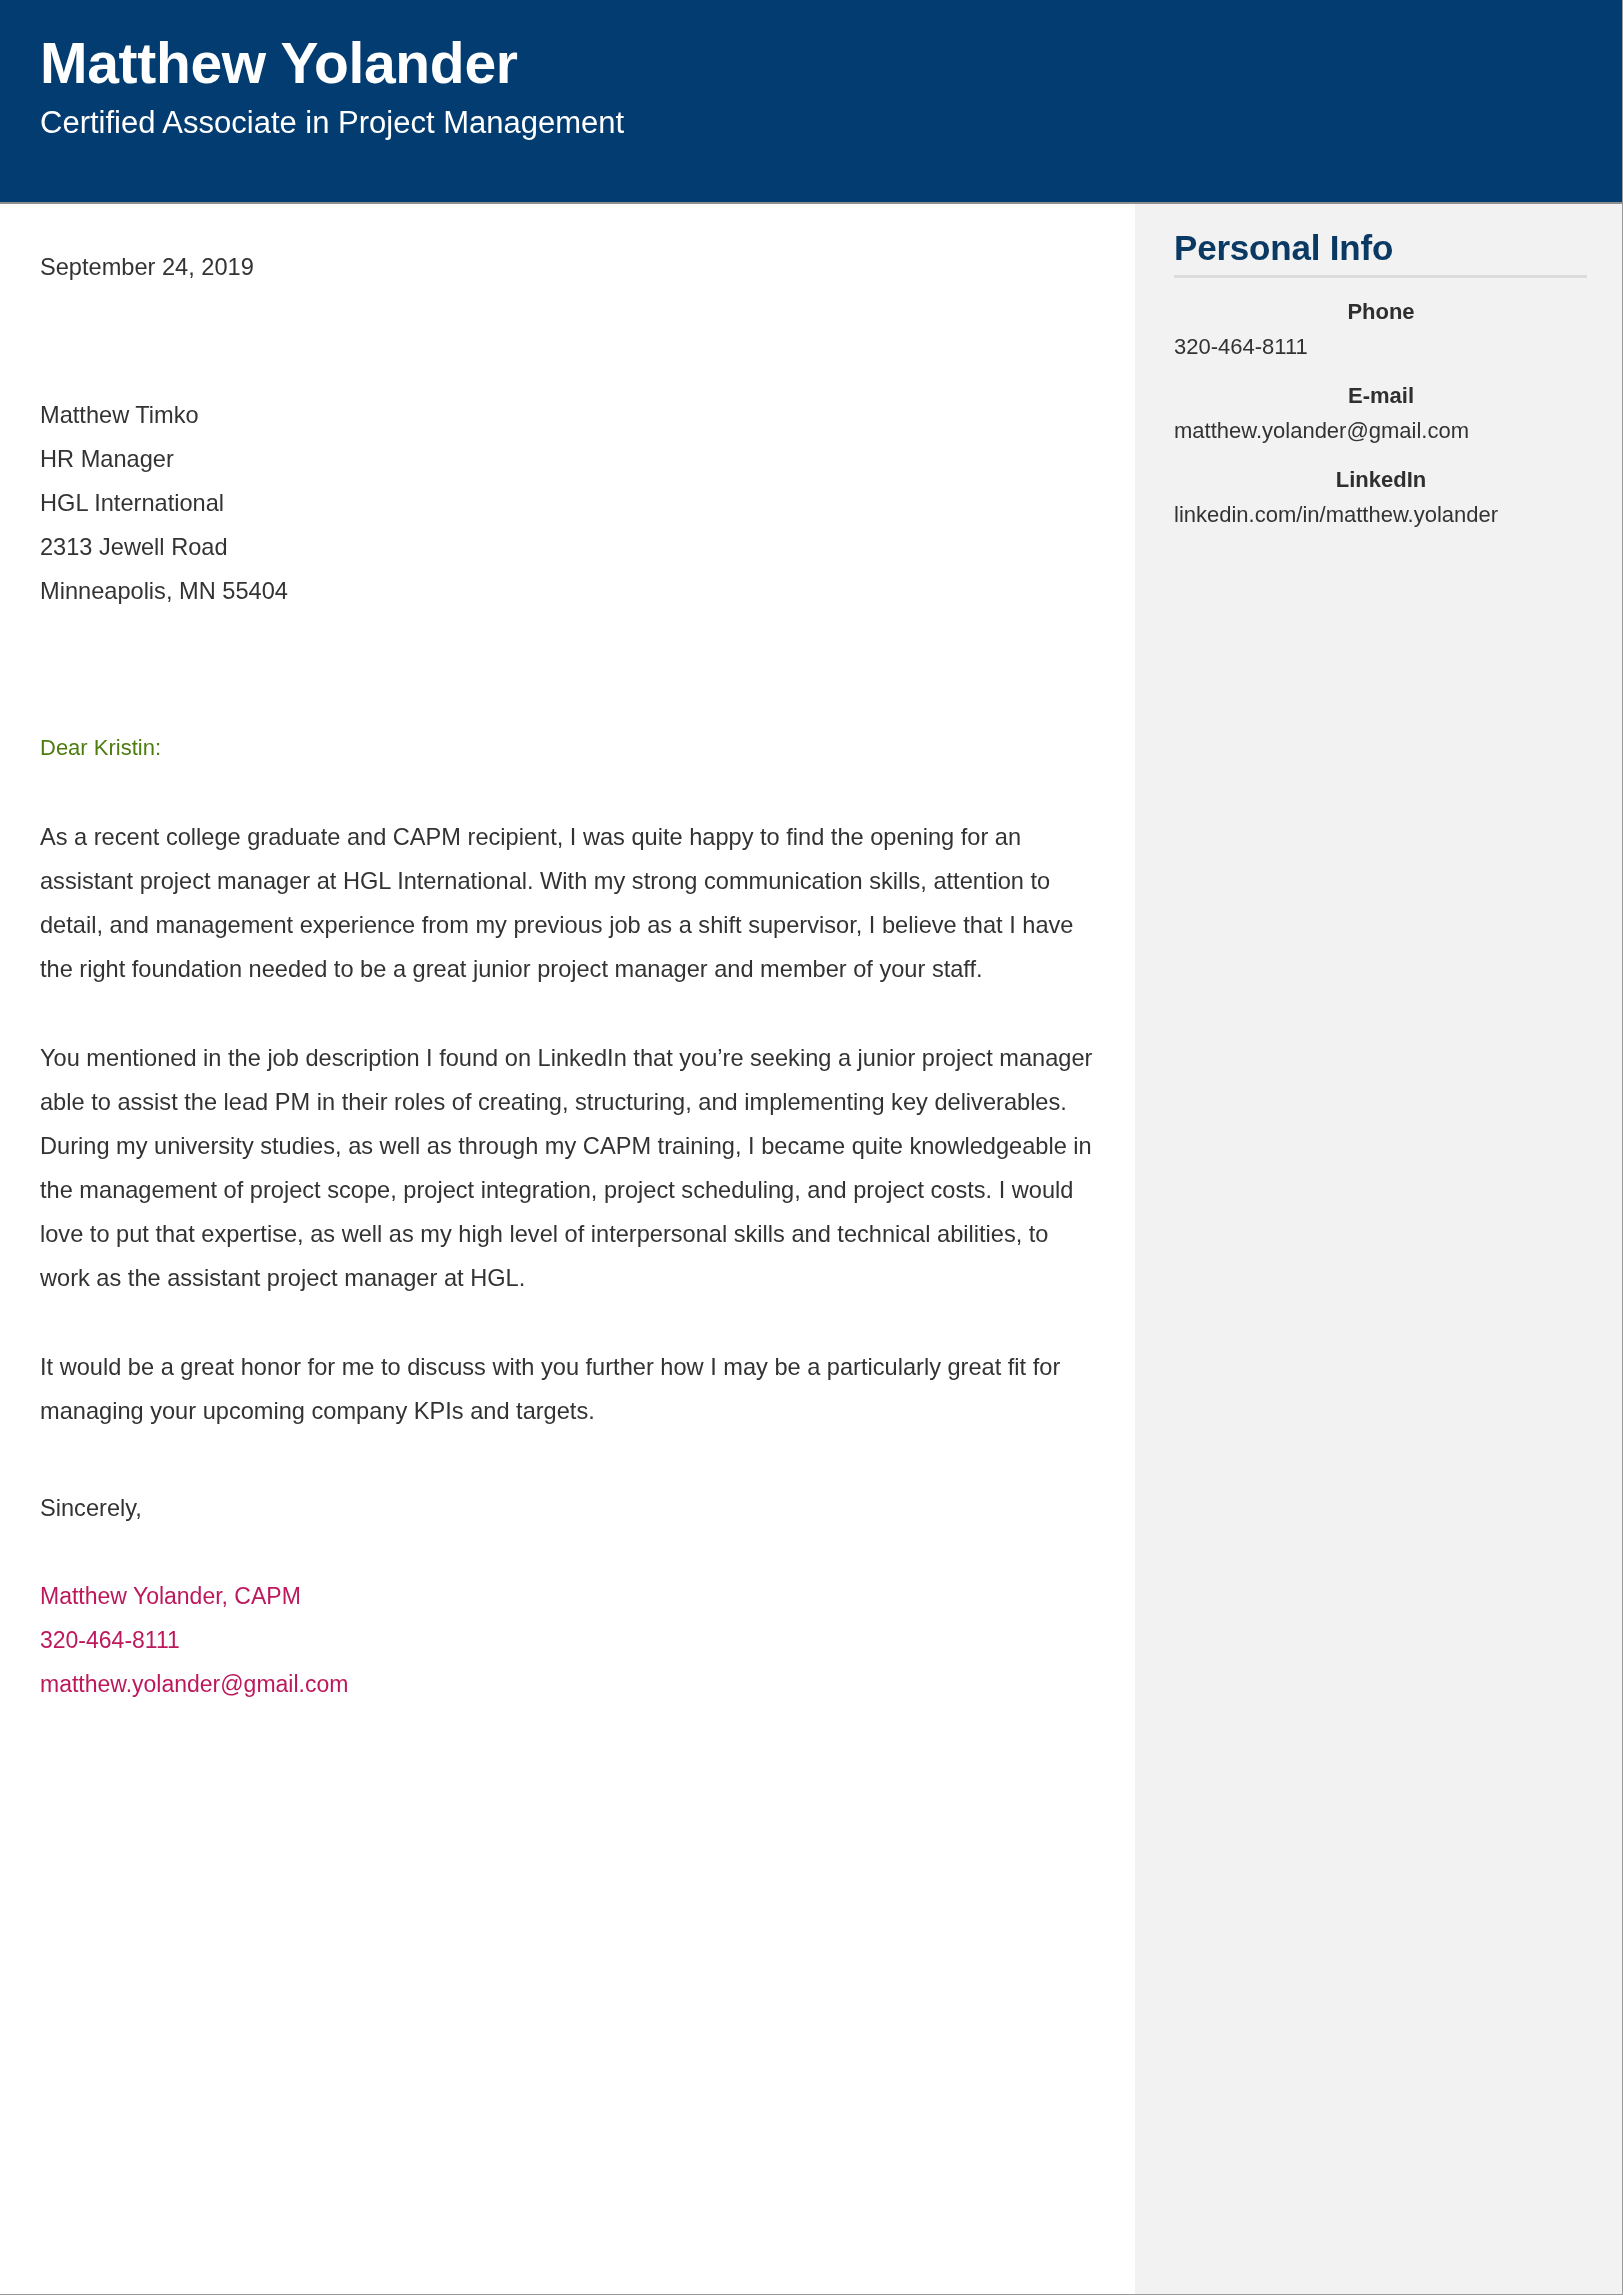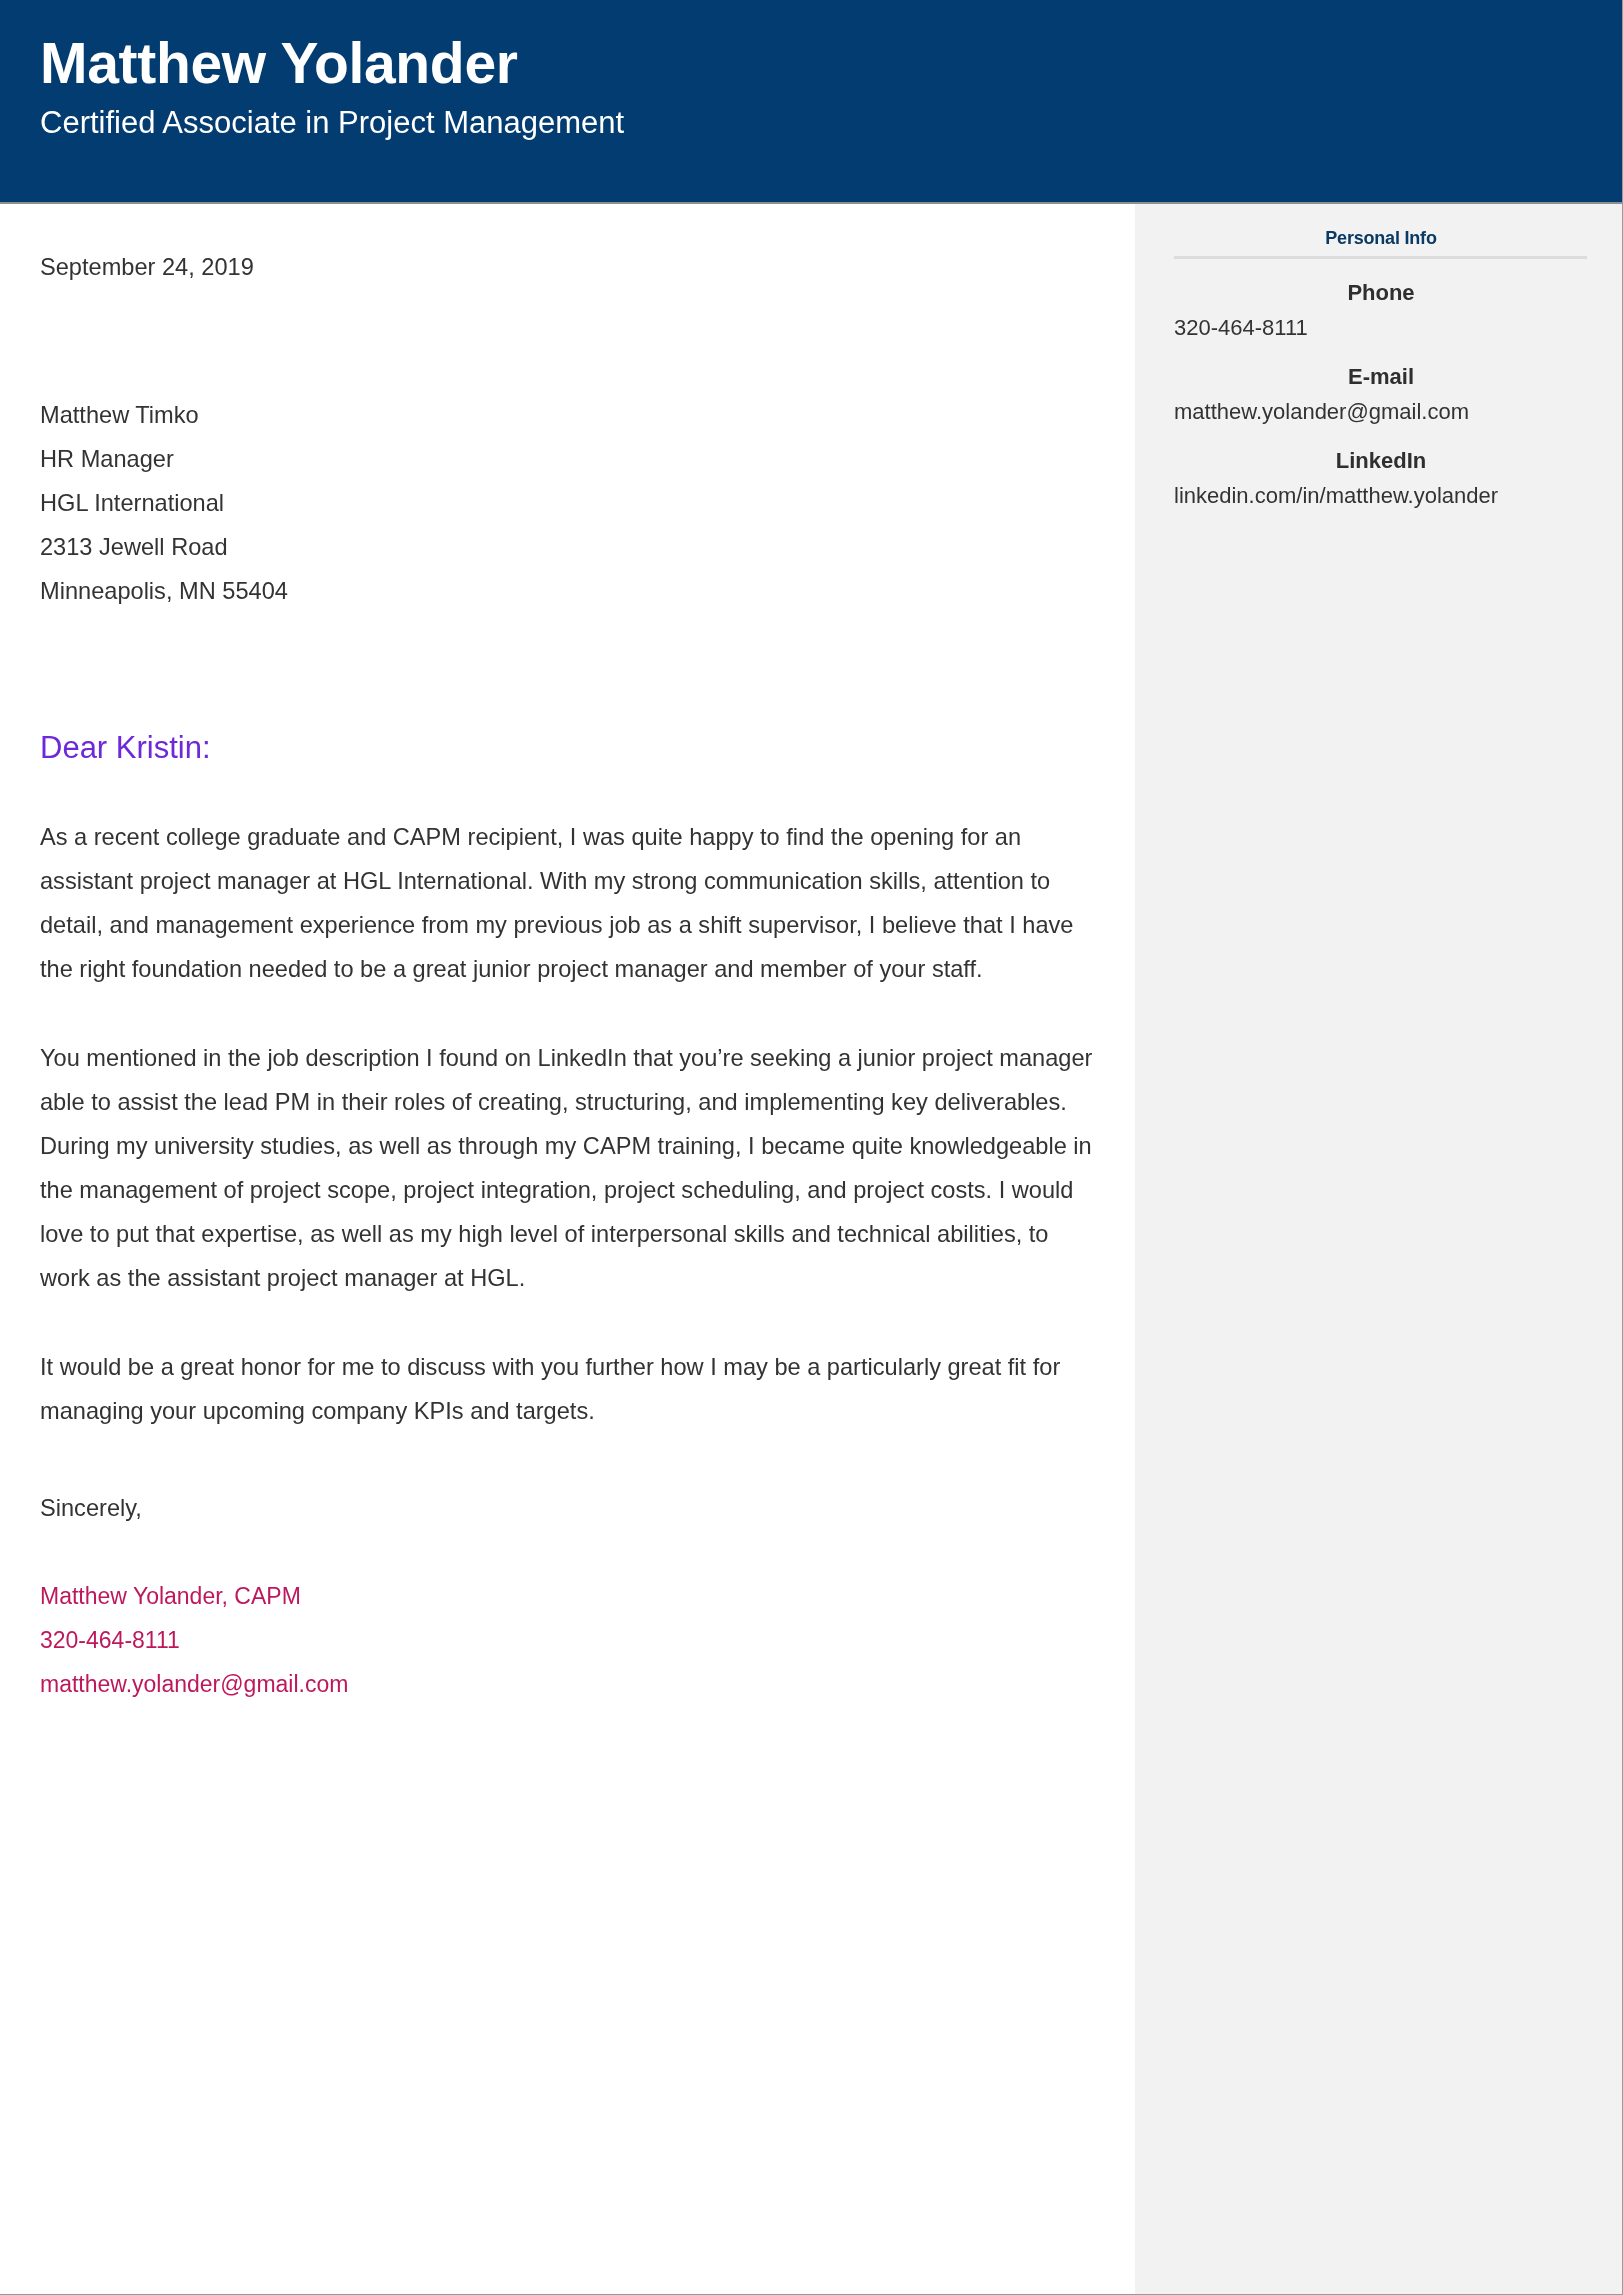--- a/index.html
+++ b/index.html
@@ -77,22 +77,22 @@
     margin-top:108px;
   }
   .recipient-line {
     font-size:23.6px;
     color:#333333;
     line-height:44px;
   }
 
   .salutation {
     margin-top:113px;
-    font-size:31px;
-    color:#6d28d9;
+    font-size:22px;
+    color:#4d7c0f;
     line-height:44px;
   }
 
   .para {
     margin-top:45px;
     font-size:23.6px;
     color:#333333;
     line-height:44px;
     width:1057px;
     text-align:left;
@@ -118,26 +118,25 @@
   .sidebar {
     position:absolute;
     right:0; top:0;
     width:488px;
     height:100%;
     background:#f2f2f2;
     padding:24px 35px 0 39px;
   }
 
   .sidebar-heading {
-    font-size:18px;
+    font-size:35px;
     font-weight:bold;
     color:#0a3a63;
     line-height:1.12;
     letter-spacing:-0.2px;
-    text-align:center;
   }
   .sidebar-rule {
     height:2.4px;
     background:#dcdcdc;
     margin-top:8.3px;
     width:413px;
   }
 
   .info-group { margin-top:17.7px; }
   .info-group + .info-group { margin-top:17px; }

